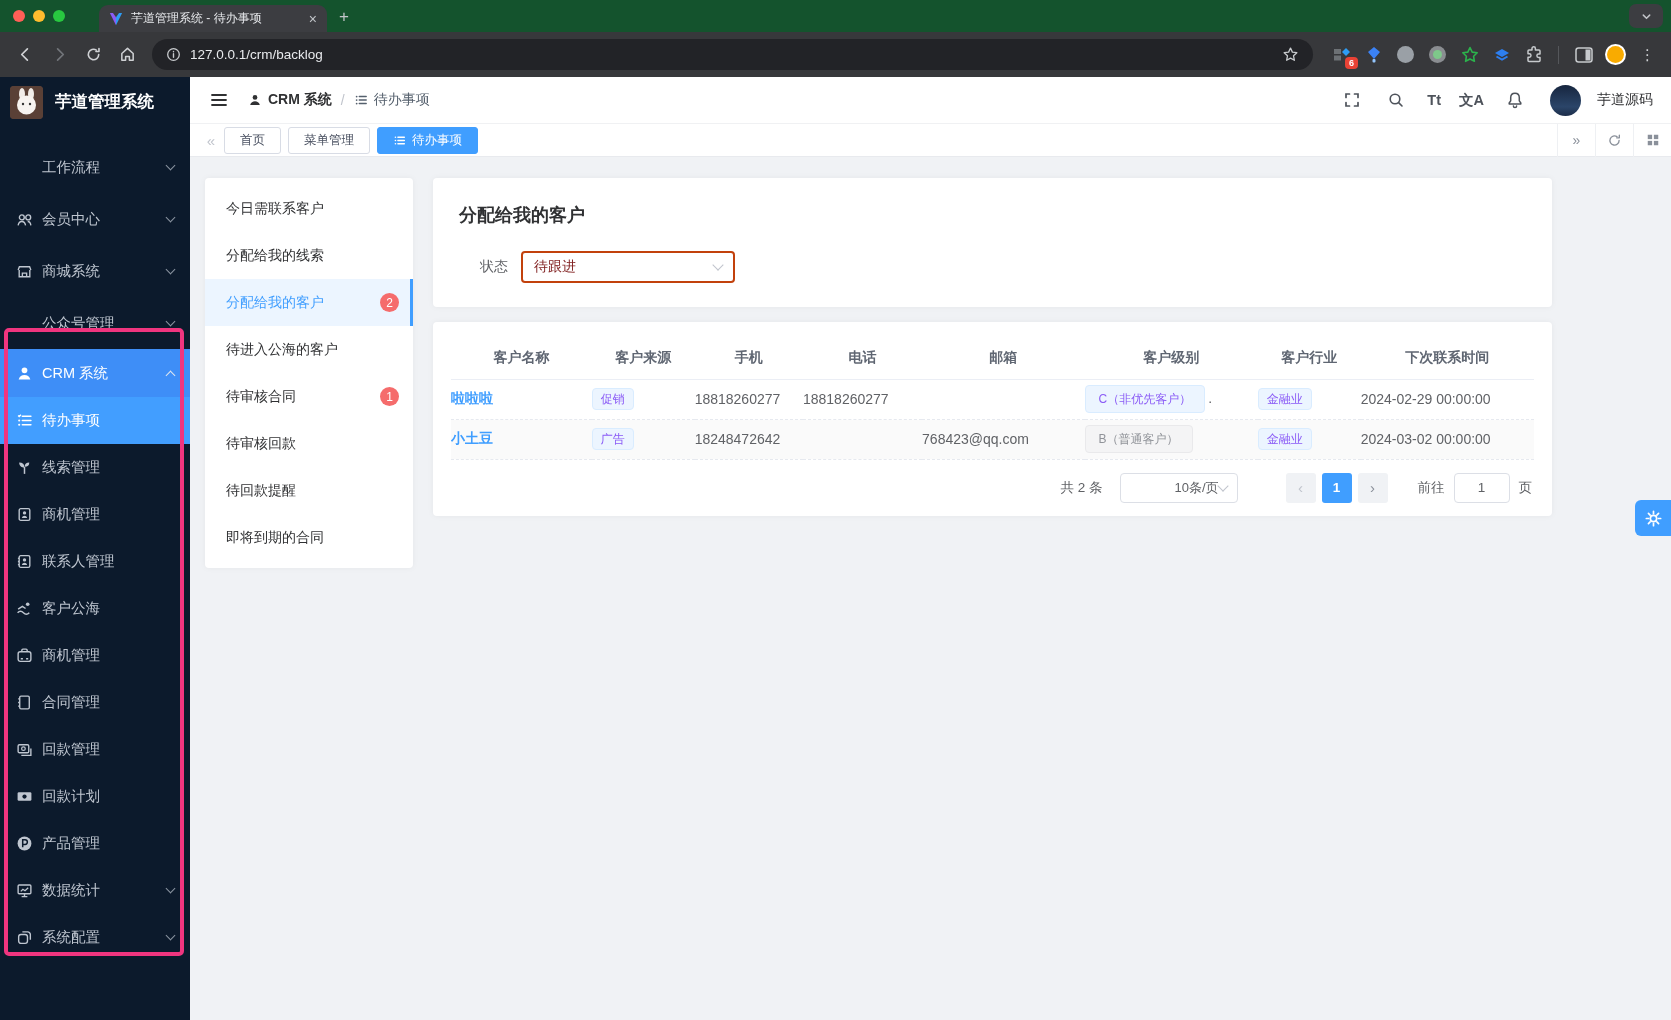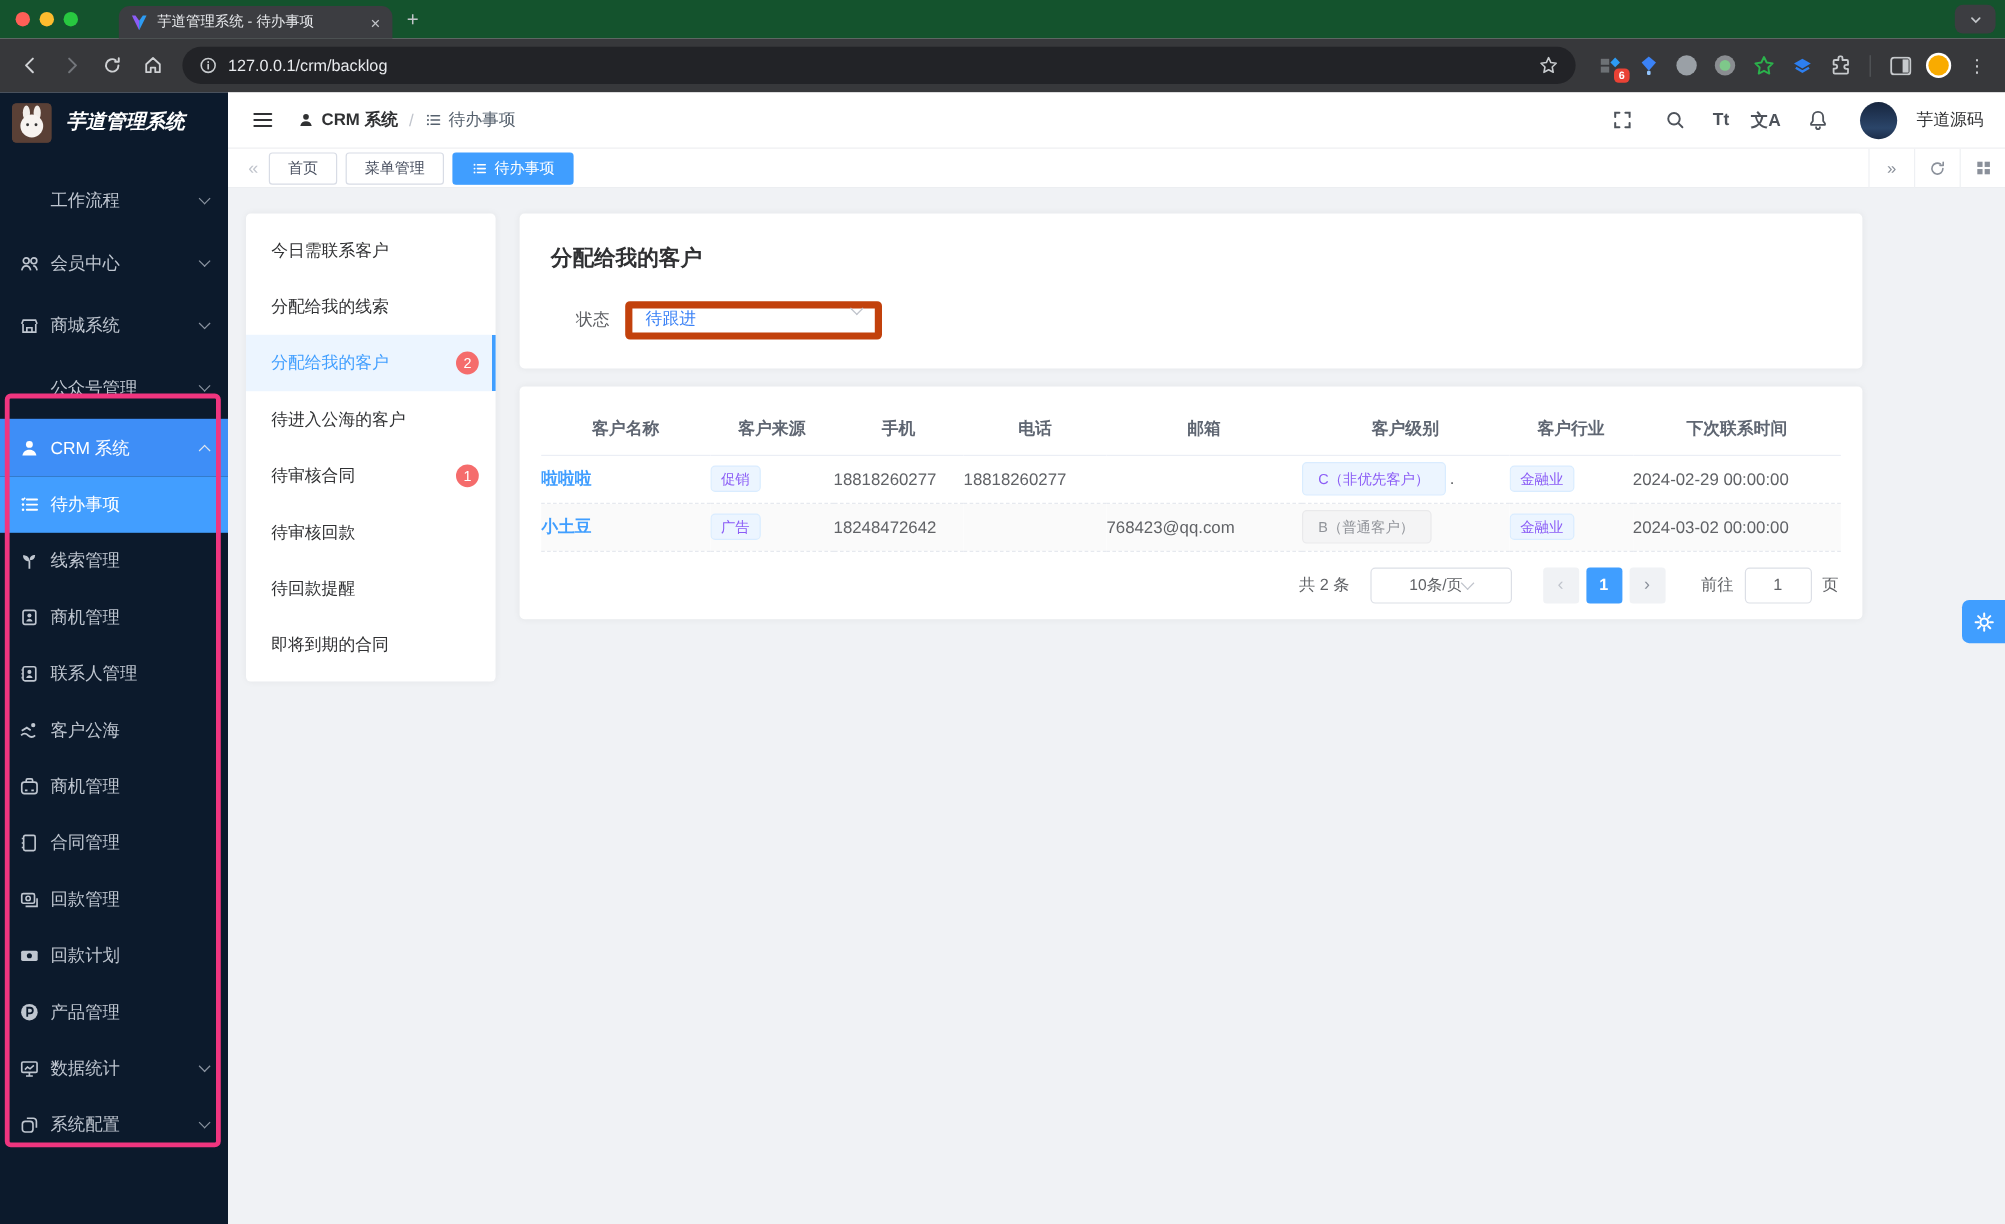--- a/index.html
+++ b/index.html
@@ -37,21 +37,21 @@
   .kebab { color:#cfd1d4; font-size:15px; letter-spacing:0; padding:0 6px 0 2px; }
   .vsep { width:1px; height:18px; background:#55575b; margin:0 3px; }
 
   
   .app { display:flex; height:943px; }
 
   
   .sidebar { position:relative; width:190px; background:#0c1a2c; flex:none; color:#bfc6d0; }
   .logo-row { display:flex; align-items:center; gap:12px; padding:8px 0 8px 10px; height:50px; }
   .logo-img { width:33px; height:33px; border-radius:4px; background:#5d4037; overflow:hidden; flex:none; }
-  .logo-title { color:#fff; font-size:16.5px; font-weight:700; white-space:nowrap;font-style:italic; }
+  .logo-title { color:#fff; font-size:16.5px; font-weight:700; white-space:nowrap; }
   .menu { padding-top:14px; }
   .mitem { display:flex; align-items:center; height:52px; padding:0 16px 0 42px; font-size:14.5px;
            cursor:pointer; white-space:nowrap; }
   .mitem .mico { width:17px; height:17px; flex:none; margin-left:-26px; margin-right:9px; display:flex; align-items:center; justify-content:center; }
   .mitem .mlabel { flex:1; }
   .mitem .chev { width:7px; height:7px; border-right:1.4px solid #8b94a1; border-bottom:1.4px solid #8b94a1; flex:none; }
   .chev.down { transform:rotate(45deg); margin-top:-4px; }
   .chev.up { transform:rotate(-135deg); margin-top:4px; border-color:#dfe6ef; }
   .mitem.parent-active { background:#3e8ef7; color:#fff; height:48px; }
   .mitem.child { height:47px; }
@@ -90,42 +90,42 @@
                font-size:14px; color:#303133; cursor:pointer; }
   .todo-item.active { background:#ecf5ff; color:#409eff; box-shadow:inset -3px 0 0 #409eff; }
   .badge { margin-left:auto; min-width:19px; height:19px; border-radius:10px; background:#f56c6c; color:#fff;
            font-size:12px; display:flex; align-items:center; justify-content:center; padding:0 5px; }
 
   .panel-right { flex:1; min-width:0; display:flex; flex-direction:column; gap:15px; }
   .card { background:#fff; border-radius:4px; box-shadow:0 0 6px rgba(0,0,0,.05); }
   .header-card { padding:25px 26px 24px; }
   .page-title { font-size:18px; color:#303133; font-weight:600; }
   .filter-row { display:flex; align-items:center; gap:13px; margin:24px 0 0 21px; font-size:14px; color:#606266; }
-  .select-box { width:214px; height:32px; border:6px solid #c2410c; border-radius:4px; display:flex;
-                align-items:flex-start; justify-content:space-between; padding:0 11px; color:#3b82f6; background:#fff; }
+  .select-box { width:214px; height:32px; border:2px solid #c2410c; border-radius:4px; display:flex;
+                align-items:center; justify-content:space-between; padding:0 11px; color:#7f1d1d; background:#fff; }
   .sel-chev { width:8px; height:8px; border-right:1.4px solid #c0c4cc; border-bottom:1.4px solid #c0c4cc;
               transform:rotate(45deg); margin-top:-4px; }
 
   .table-card { padding:15px 18px 13px; }
   table { width:100%; border-collapse:collapse; table-layout:fixed; font-size:14px; color:#606266; }
   th { font-weight:600; color:#5f6672; height:42px; border-bottom:1px solid #ebeef5; text-align:center; }
   td { height:40px; text-align:left; border-bottom:1px dashed #e6e9ef; white-space:nowrap; overflow:hidden; }
   tr.striped td { background:#fafafa; }
   .cust-link { color:#409eff; font-weight:700; }
   .tag { display:inline-block; font-size:12px; line-height:20px; padding:0 8px; border-radius:4px;
          background:#ecf5ff; border:1px solid #d9ecff; color:#8b5cf6; }
   .tag.level { padding:3px 13px; }
   .tag.info { background:#f4f4f5; border-color:#e9e9eb; color:#909399; }
   .lvl-suffix { color:#606266; margin-left:3px; }
 
   .pagination { display:flex; align-items:center; justify-content:flex-end; margin-top:13px; padding-right:2px;
                 font-size:13.5px; color:#606266; }
   .ptotal { margin-right:17px; }
   .psize { width:118px; height:30px; border:1px solid #dcdfe6; border-radius:4px; display:flex; align-items:center;
-           justify-content:center; padding:0 10px; margin-right:20px; color:#606266; font-size:13px; }
+           justify-content:flex-end; padding:0 10px; margin-right:42px; color:#606266; font-size:13px; }
   .pbtn { width:30px; height:30px; border-radius:3px; background:#f0f2f5; display:flex; align-items:center;
           justify-content:center; color:#c0c4cc; font-size:15px; margin-left:6px; }
   .pbtn.next { color:#8a909a; }
   .pcur { width:30px; height:30px; border-radius:3px; background:#409eff; color:#fff; display:flex; align-items:center;
           justify-content:center; font-weight:700; margin-left:6px; }
   .goto { display:flex; align-items:center; gap:9px; margin-left:30px; }
   .goto-input { width:56px; height:30px; border:1px solid #dcdfe6; border-radius:4px; text-align:center;
                 color:#606266; font-size:13.5px; font-family:inherit; }
 
   .gear-fab { position:absolute; right:0; top:500px; width:36px; height:36px; background:#409eff;

